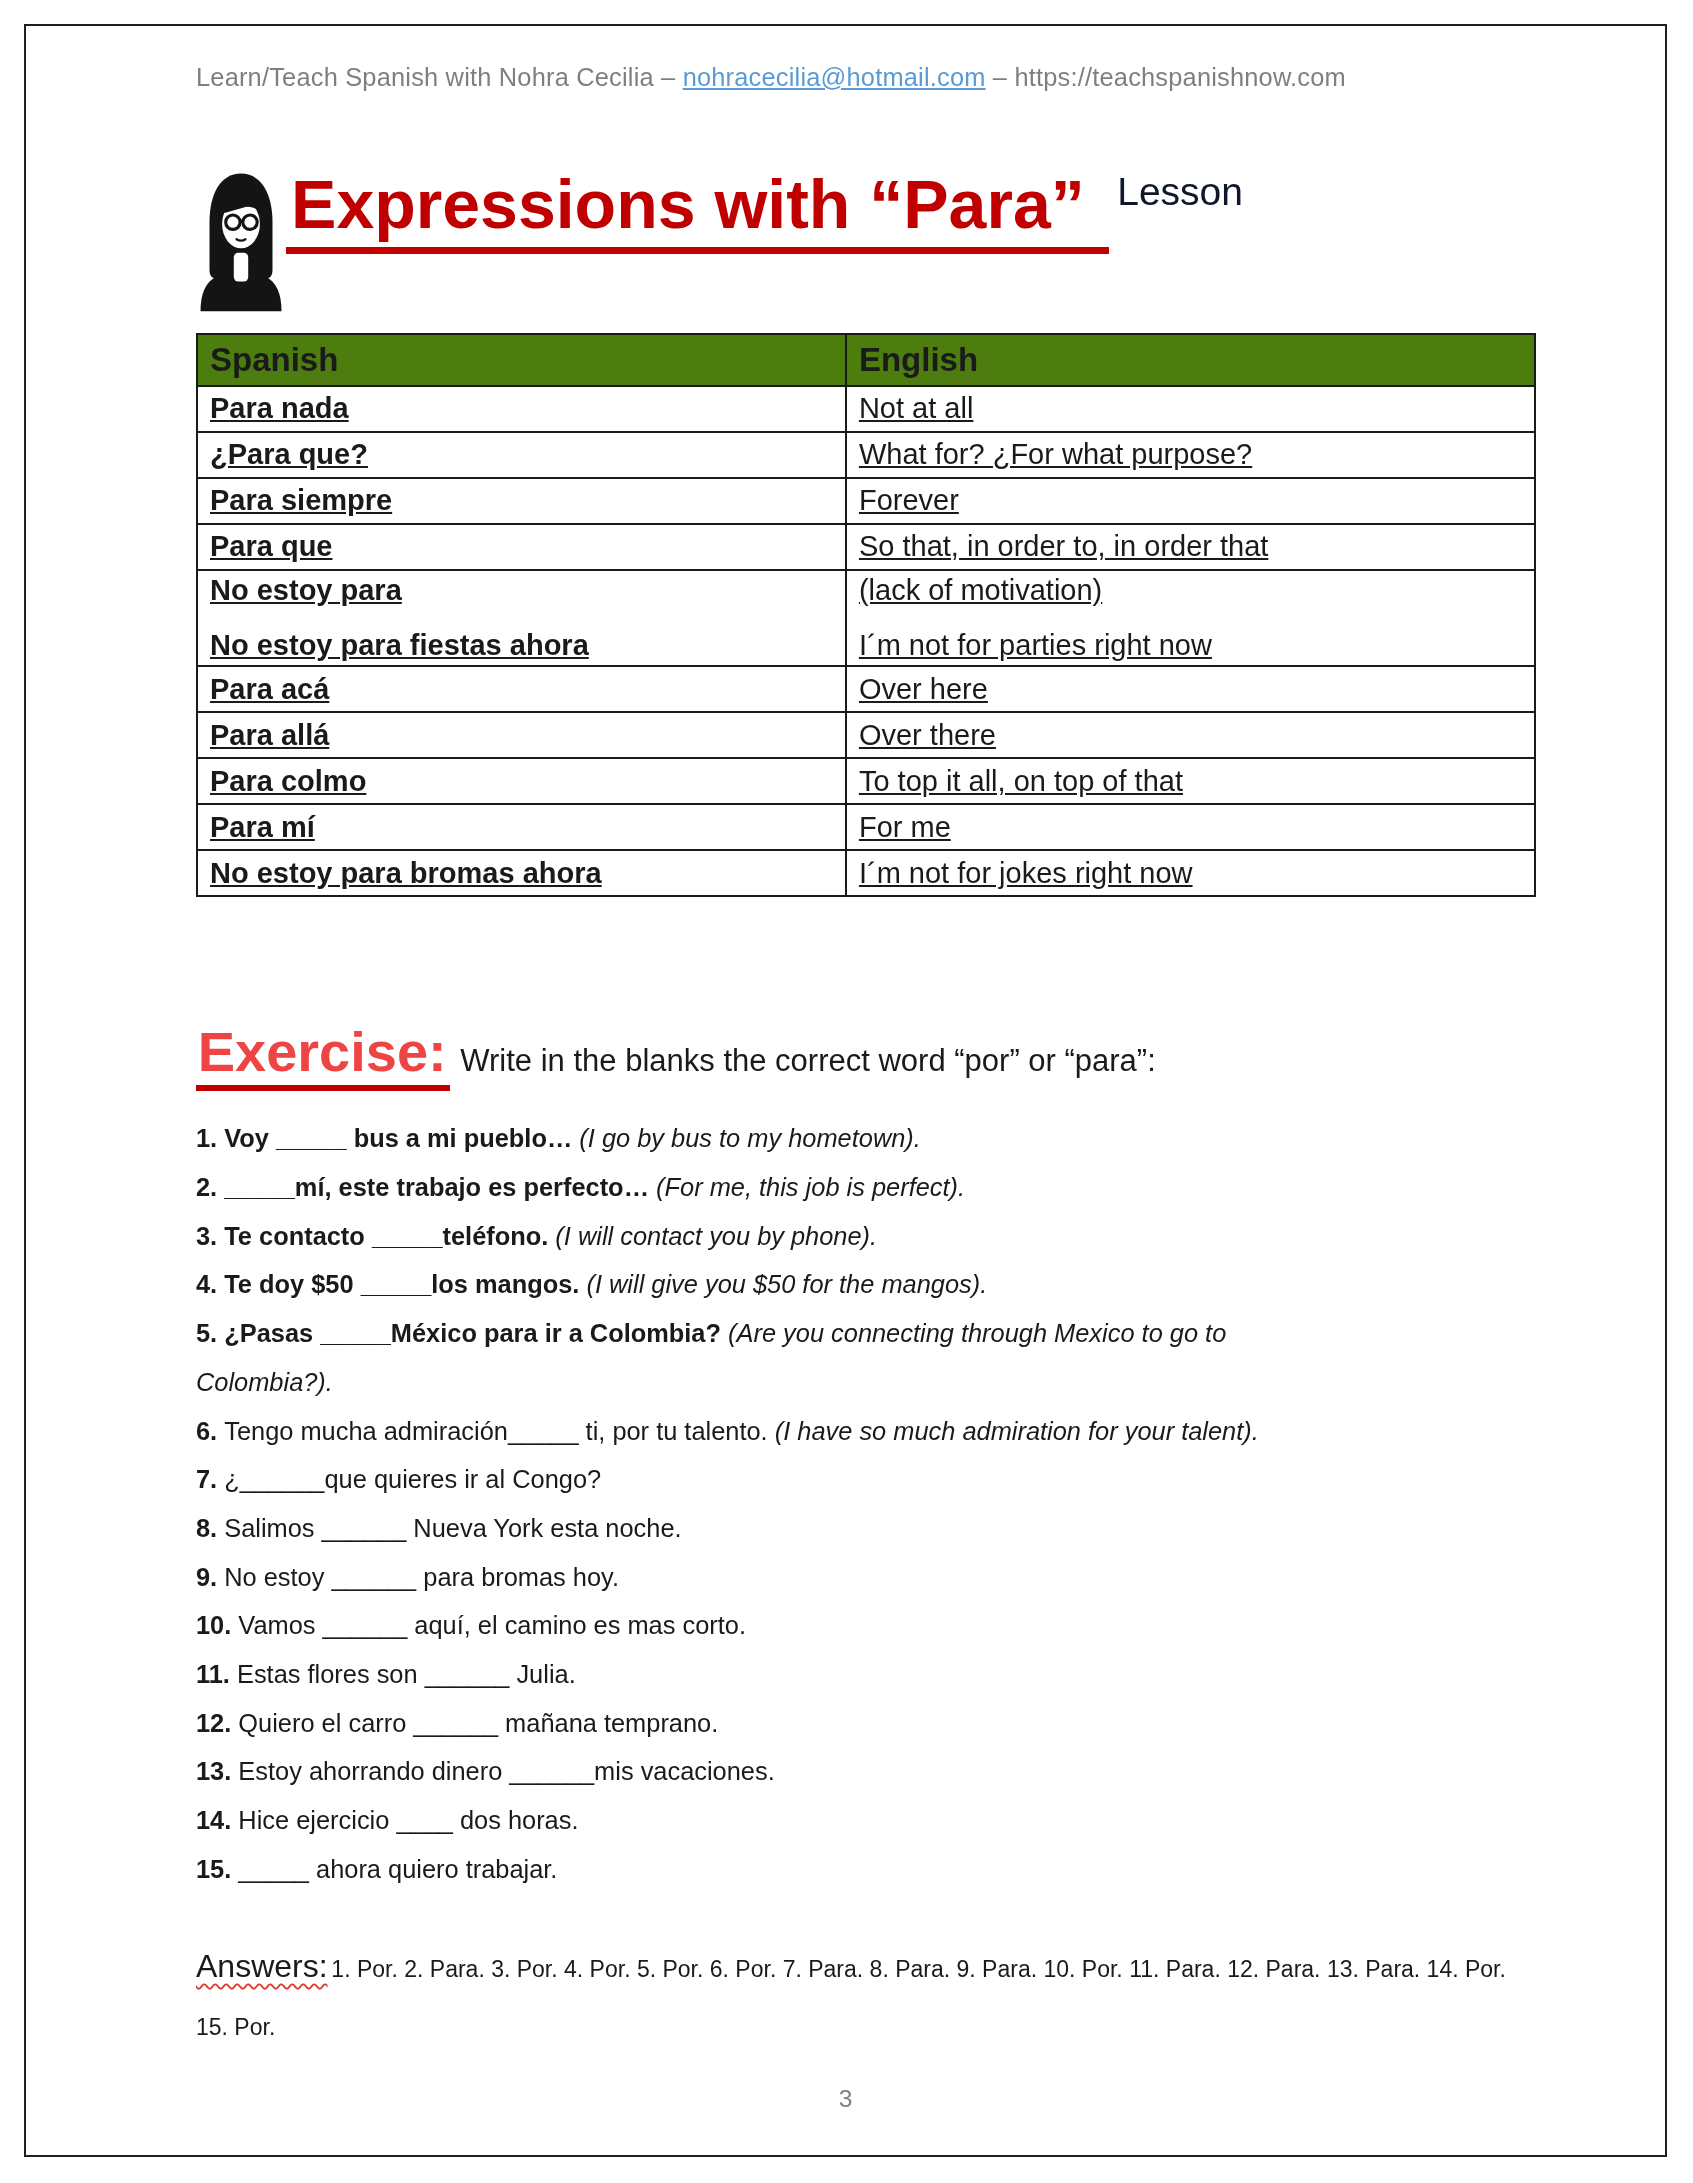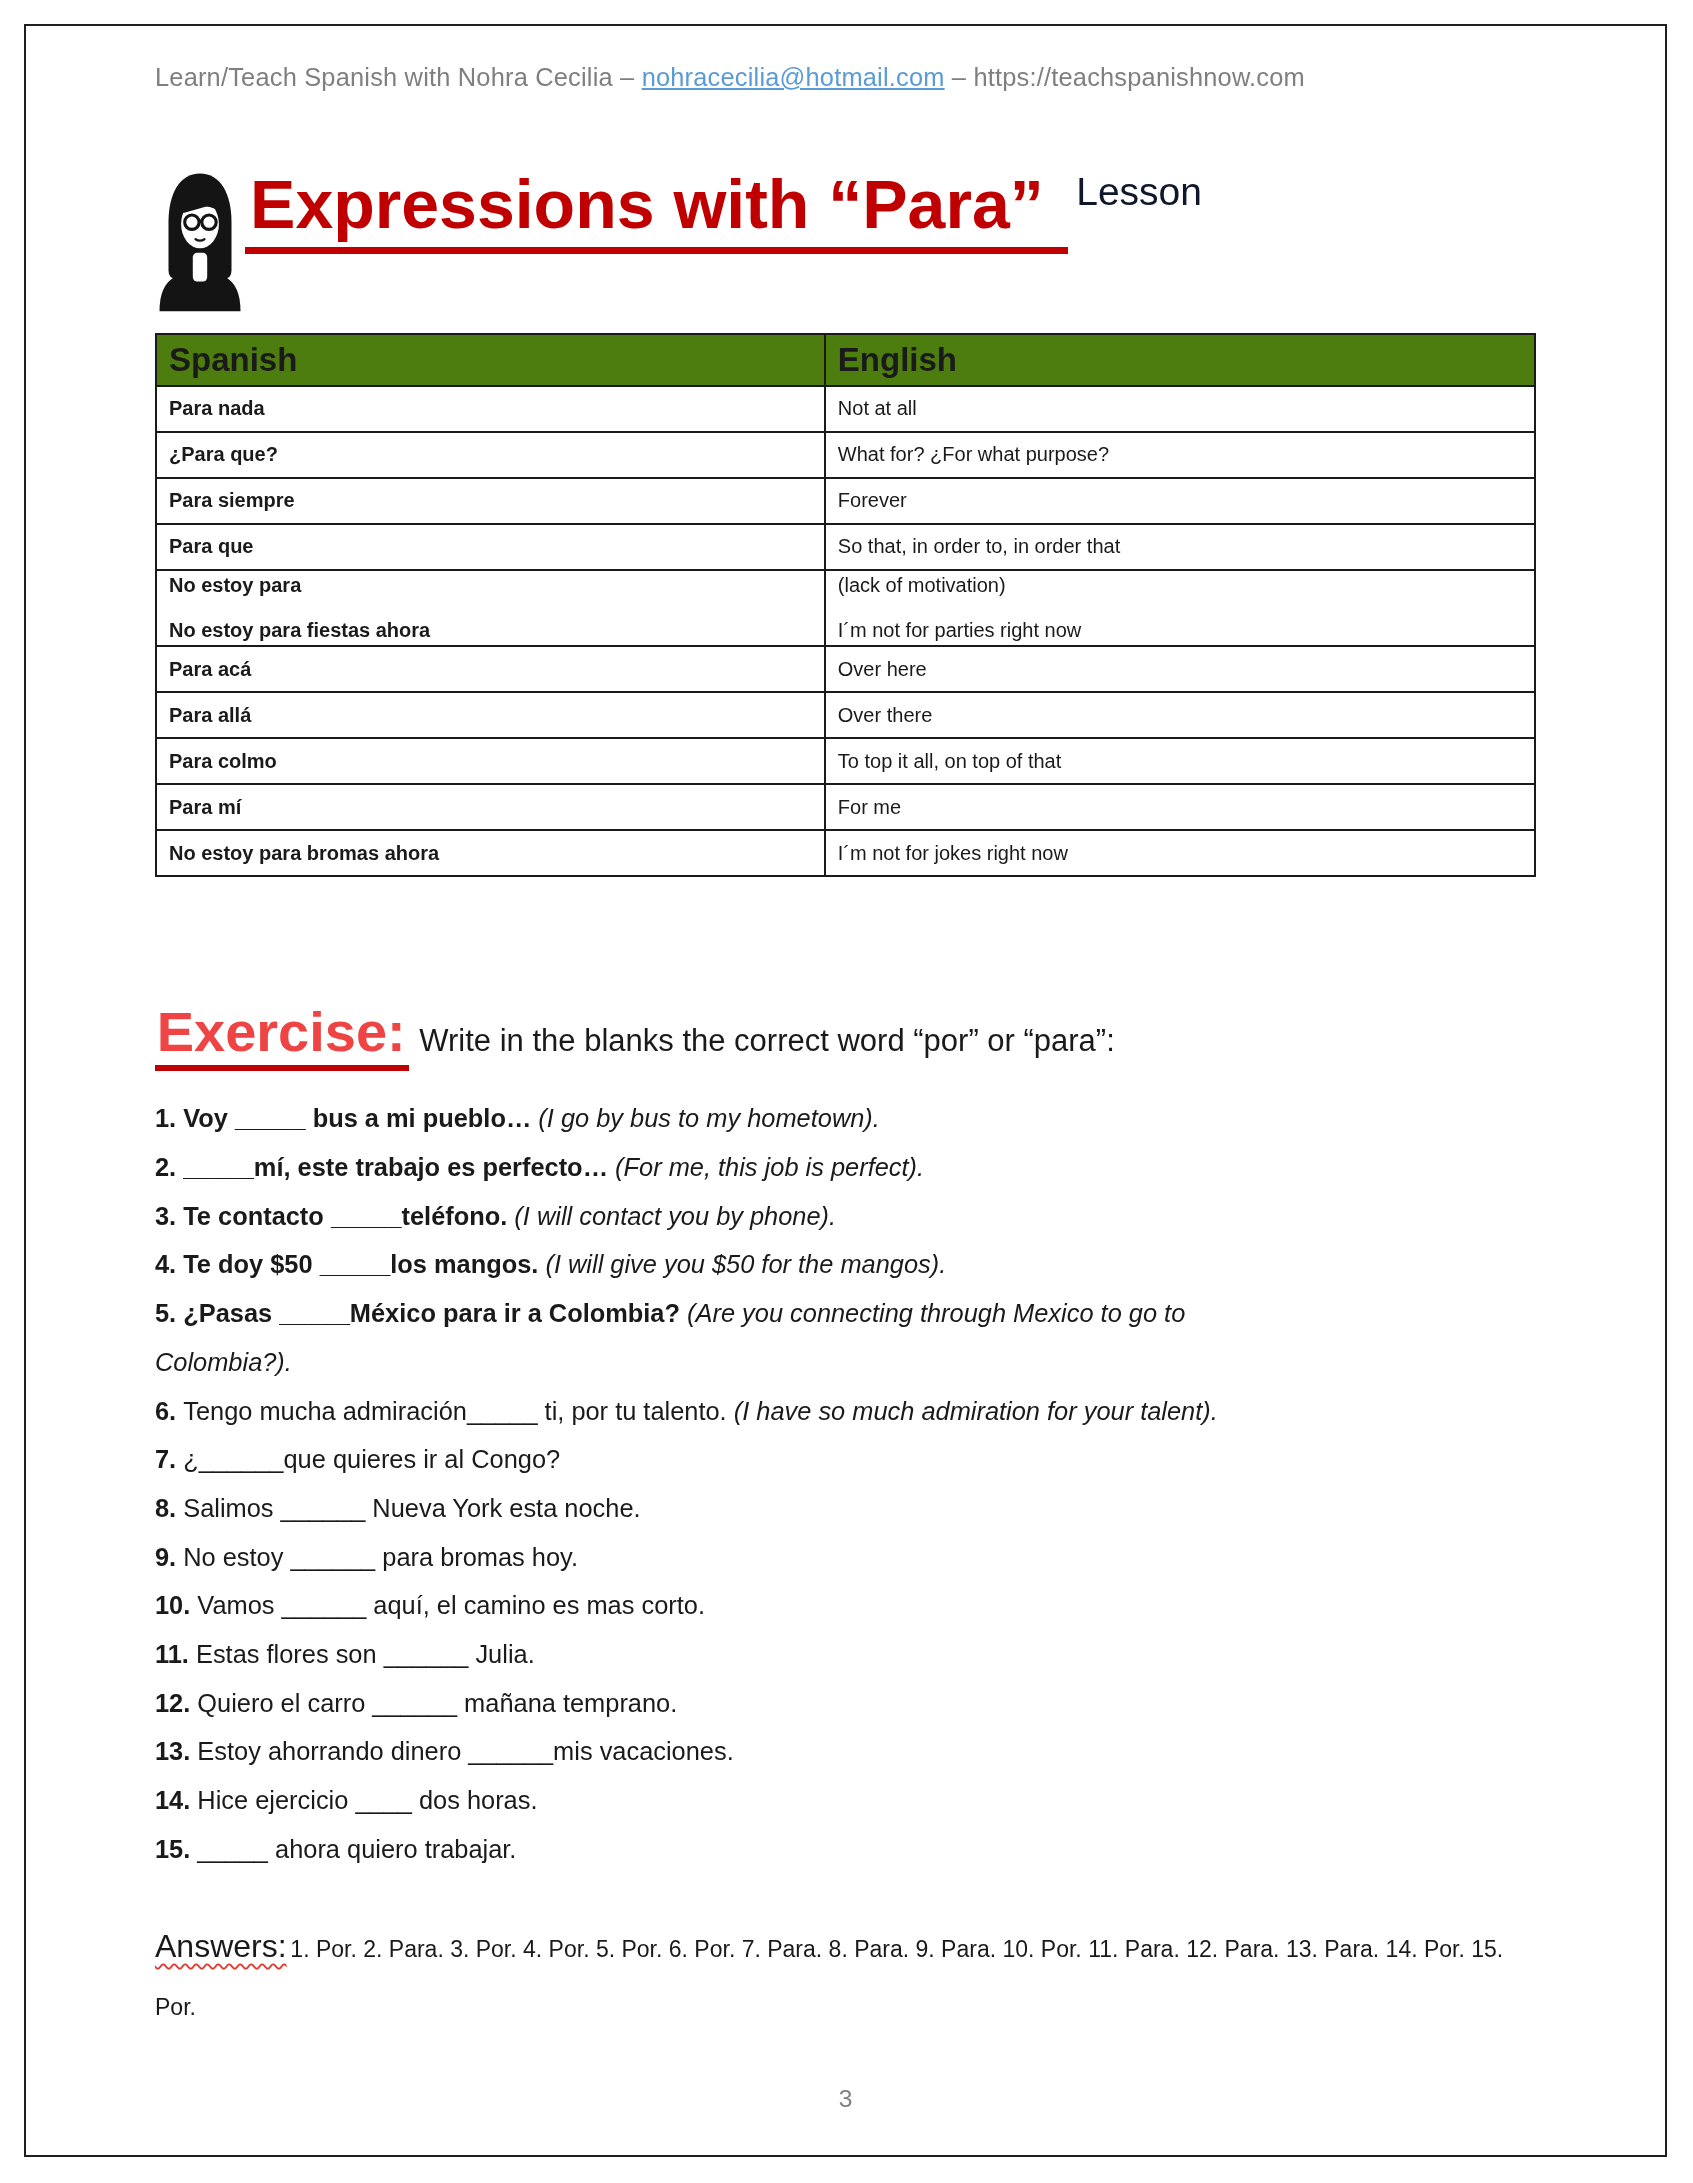--- a/index.html
+++ b/index.html
@@ -11,20 +11,21 @@
     color: #1a1a1a;
     position: relative;
     overflow: hidden;
   }
   .page-frame {
     position: absolute;
     top: 24px; left: 24px;
     width: 1643px; height: 2133px;
     border: 2.5px solid #1f1f1f;
     background: #ffffff;
+    padding-left: 41px;
   }
   .content { padding: 0 129px; }
 
   
   .page-header {
     margin-top: 37px;
     font-size: 25.4px;
     color: #7f7f7f;
     letter-spacing: 0.2px;
   }
@@ -71,21 +72,21 @@
     text-align: left;
     vertical-align: middle;
     padding: 3.4px 12px;
   }
   table.expr th {
     background: #4d7c0f;
     font-size: 33px;
     font-weight: bold;
     height: 52px;
   }
-  table.expr td { font-size: 20px; height: 46px; }
+  table.expr td { font-size: 29px; height: 46px; text-decoration: underline; }
   table.expr td.spanish-cell { font-weight: bold; width: 48.5%; }
   .cell-line + .cell-line { margin-top: 22px; }
 
   
   .exercise-heading-row { margin-top: 127px; }
   .ex-heading {
     display: inline-block;
     font-size: 56px;
     font-weight: bold;
     color: #ef4444;

